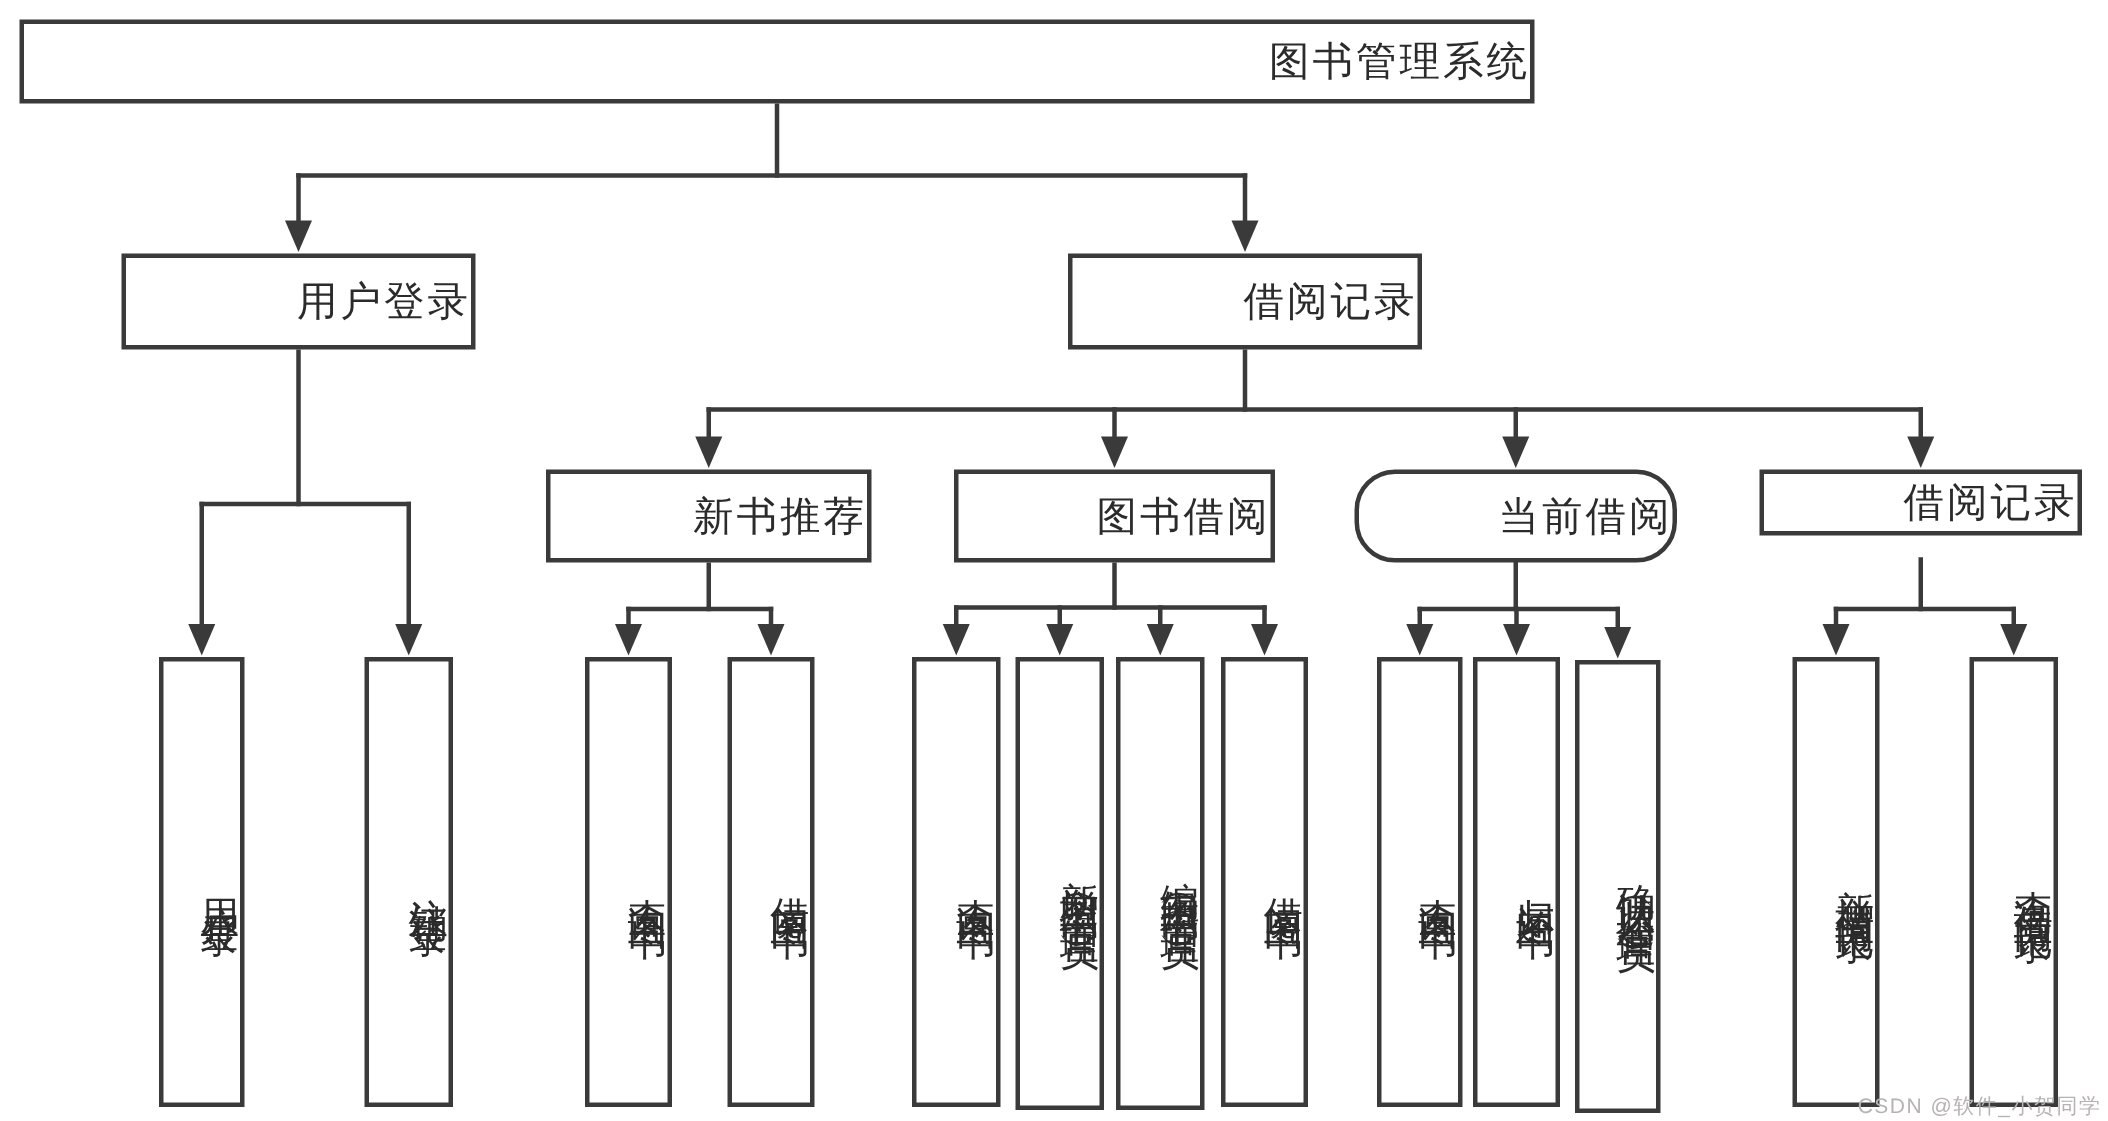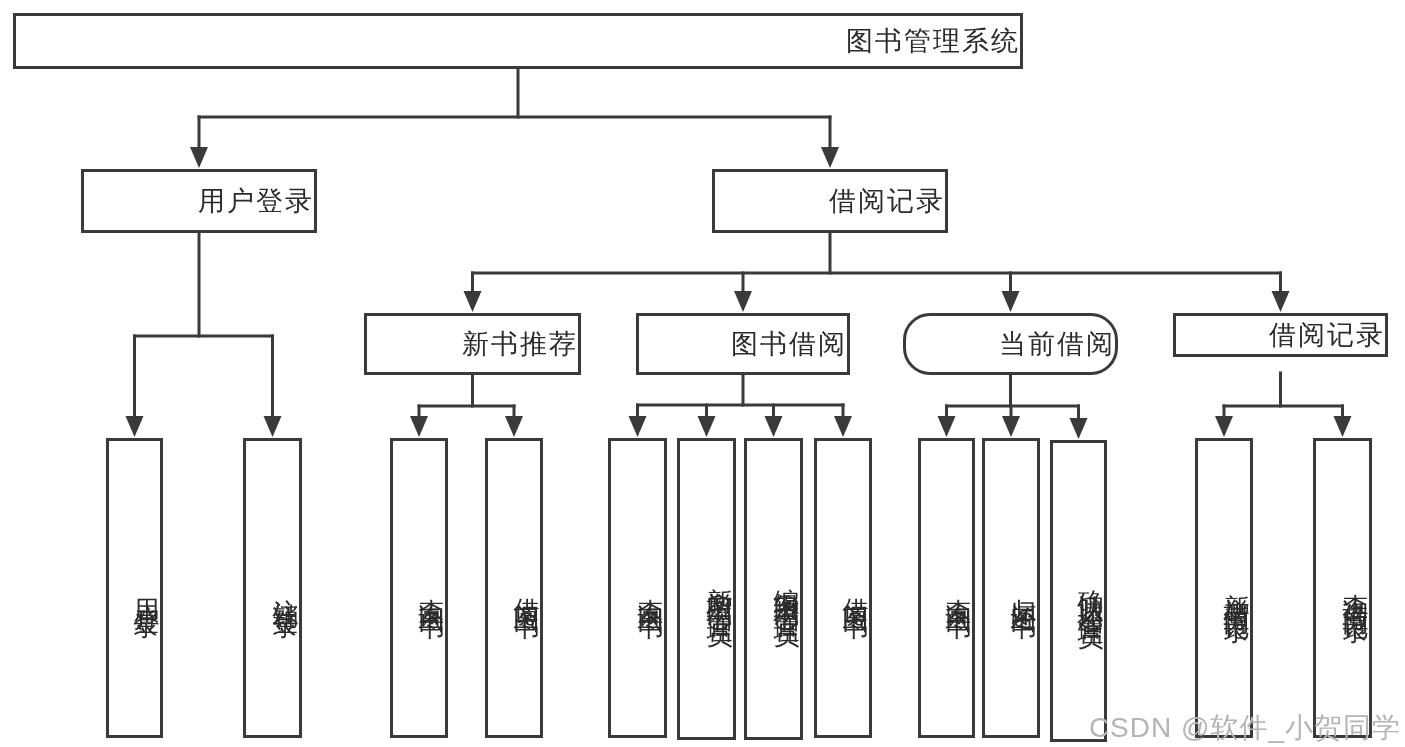--- a/index.html
+++ b/index.html
@@ -59,21 +59,21 @@
     text-orientation: mixed;
     font-size: 26px;
     letter-spacing: 5px;
     line-height: 1;
   }
   .watermark {
     position: absolute;
     right: 4px;
     bottom: 0px;
     z-index: 3;
-    font-size: 28px;
+    font-size: 14px;
     letter-spacing: 1px;
     white-space: nowrap;
   }
 </style>
 </head>
 <body>
 
 <div class="stage">
   <svg id="connectors" width="1405" height="747" viewBox="0 0 1405 747">
       <line x1="518" y1="67" x2="518" y2="117" stroke="#3a3a3a"></line>

